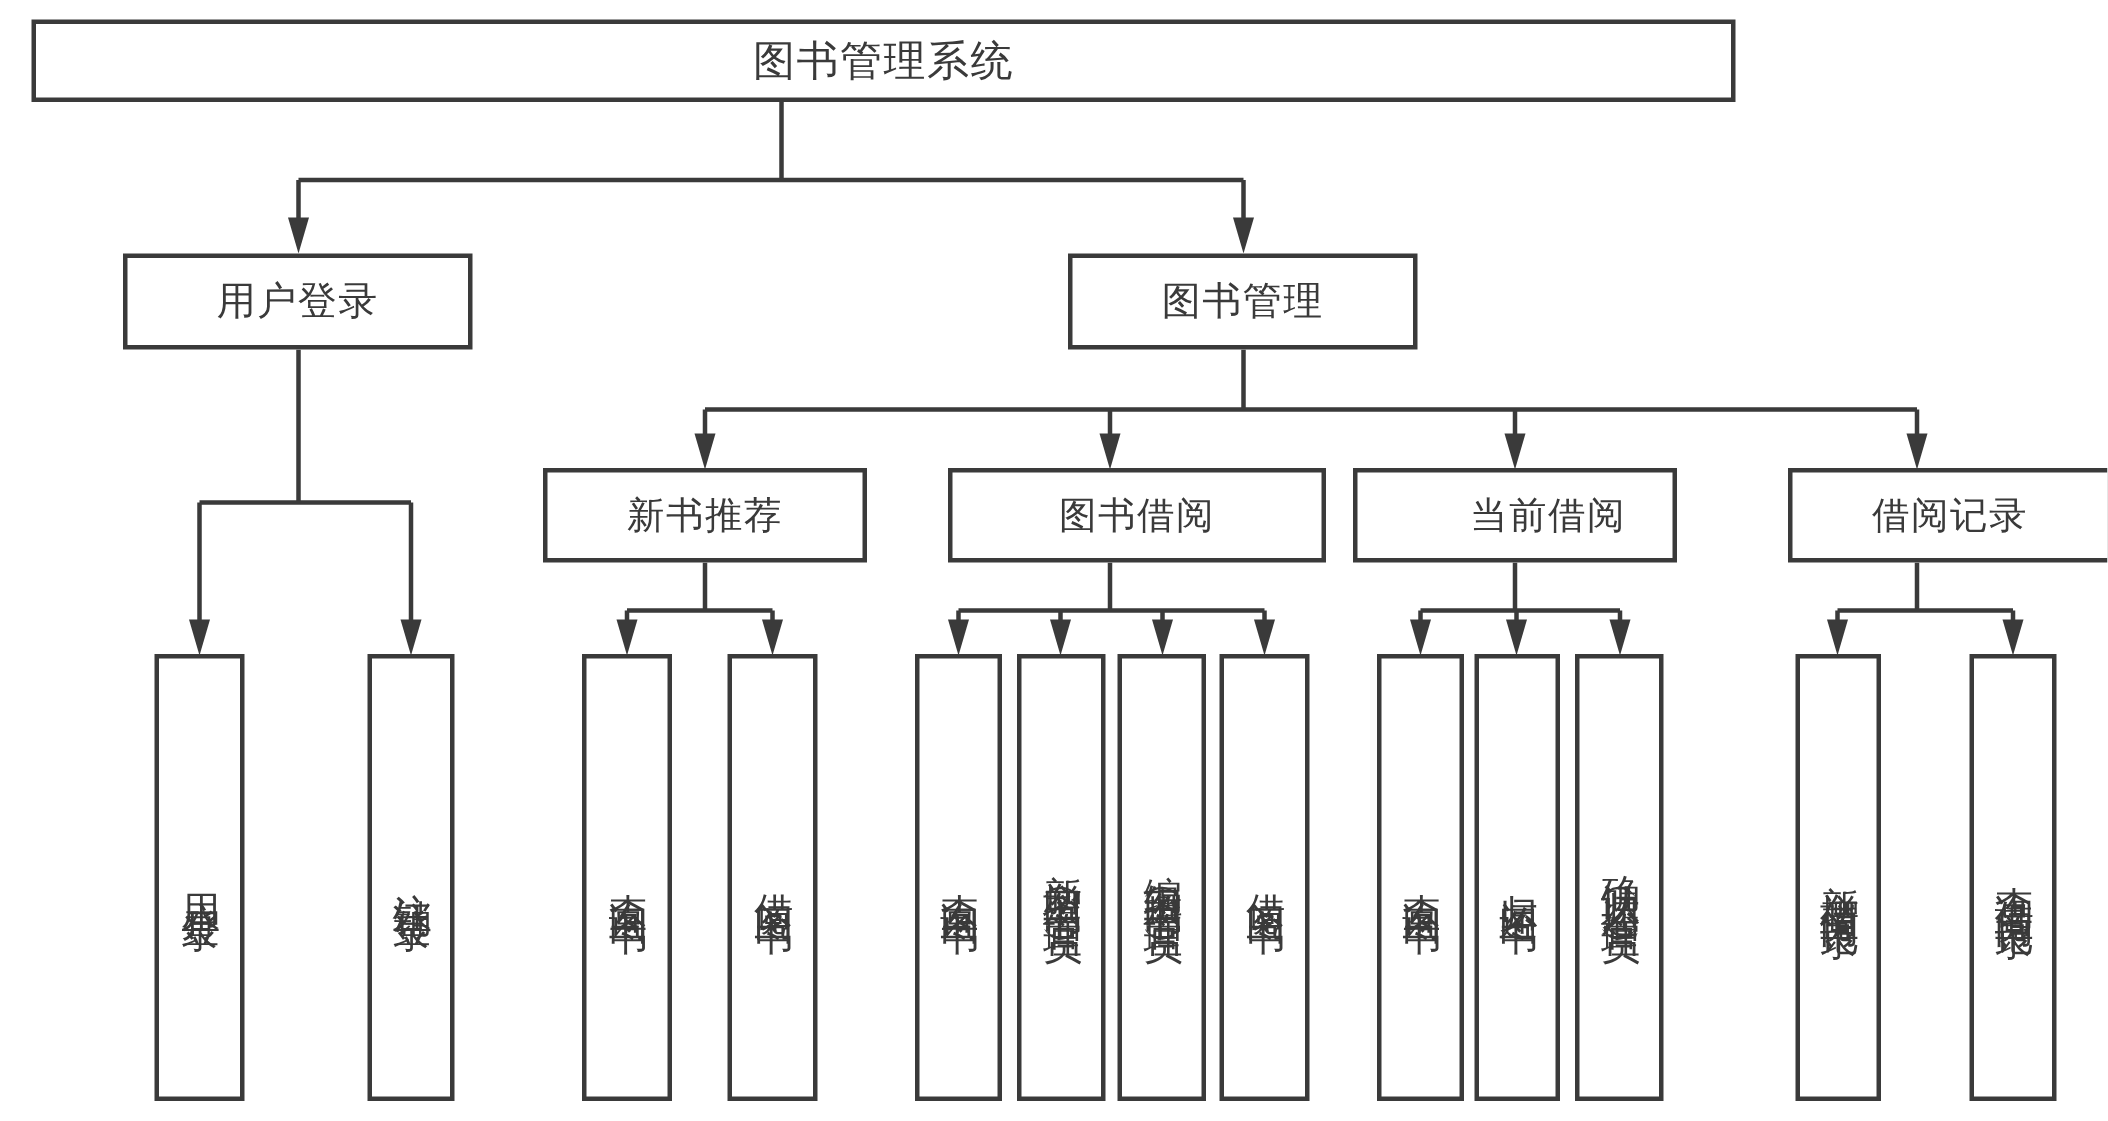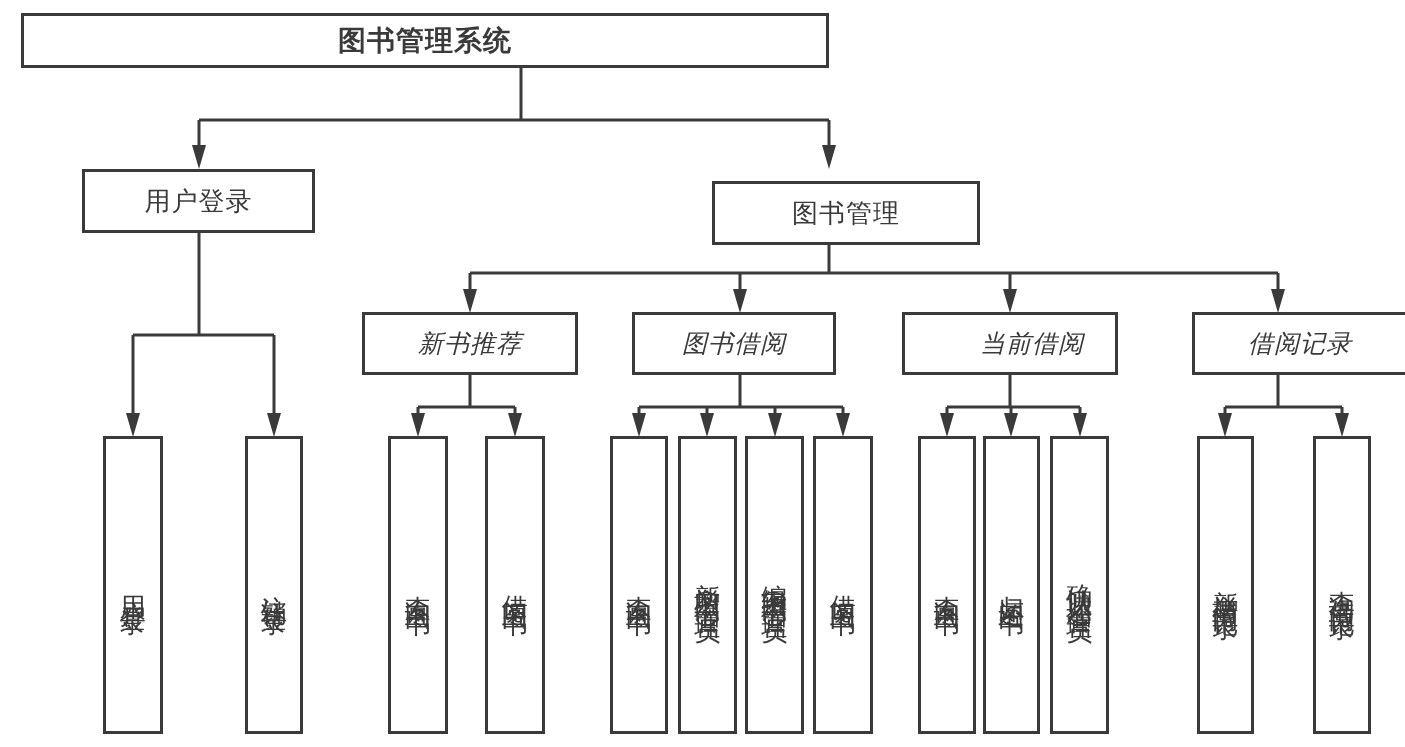--- a/index.html
+++ b/index.html
@@ -47,21 +47,21 @@
     justify-content: center;
     color: var(--text);
   }
   .hlabel {
     letter-spacing: 1px;
     white-space: nowrap;
     line-height: 1;
   }
   .lv1 .hlabel { font-size: 28px; }
   .lv2 .hlabel { font-size: 26px; }
-  .lv3 .hlabel { font-size: 25px; font-style: italic; }
+  .lv3 .hlabel { font-size: 25px; }
   .vlabel {
     writing-mode: vertical-rl;
     text-orientation: mixed;
     font-size: 26px;
     letter-spacing: 5px;
     line-height: 1.1;
     white-space: nowrap;
   }
   .watermark {
     position: absolute;
@@ -111,35 +111,35 @@
       <polygon class="arrowhead" points="768,413 782,413 775,437"></polygon>
       <polygon class="arrowhead" points="836,413 850,413 843,437"></polygon>
       <polygon class="arrowhead" points="940,413 954,413 947,437"></polygon>
       <polygon class="arrowhead" points="1004,413 1018,413 1011,437"></polygon>
       <polygon class="arrowhead" points="1073,413 1087,413 1080,437"></polygon>
       <polygon class="arrowhead" points="1218,413 1232,413 1225,437"></polygon>
       <polygon class="arrowhead" points="1335,413 1349,413 1342,437"></polygon>
     </g>
   </svg>
 
-  <div class="box lv1" style="left:21px; top:13px; width:808px; height:55px;font-weight:bold;">
+  <div class="box lv1" style="left:21px; top:13px; width:1136px; height:55px;">
     <span class="hlabel">图书管理系统</span>
   </div>
 
   <div class="box lv2" style="left:82px; top:169px; width:233px; height:64px;">
     <span class="hlabel">用户登录</span>
   </div>
-  <div class="box lv2" style="left:712px; top:169px; width:268px; height:64px;margin-top:12px;">
+  <div class="box lv2" style="left:712px; top:169px; width:233px; height:64px;">
     <span class="hlabel">图书管理</span>
   </div>
 
   <div class="box lv3" style="left:362px; top:312px; width:216px; height:63px;">
     <span class="hlabel">新书推荐</span>
   </div>
-  <div class="box lv3" style="left:632px; top:312px; width:204px; height:63px;">
+  <div class="box lv3" style="left:632px; top:312px; width:252px; height:63px;">
     <span class="hlabel">图书借阅</span>
   </div>
   <div class="box lv3" style="left:902px; top:312px; width:216px; height:63px;padding-left:44px;">
     <span class="hlabel">当前借阅</span>
   </div>
   <div class="box lv3" style="left:1172px; top:312px; width:216px; height:63px;margin-left:20px;">
     <span class="hlabel">借阅记录</span>
   </div>
 
   <div class="box" style="left:103px; top:436px; width:60px; height:298px;">

